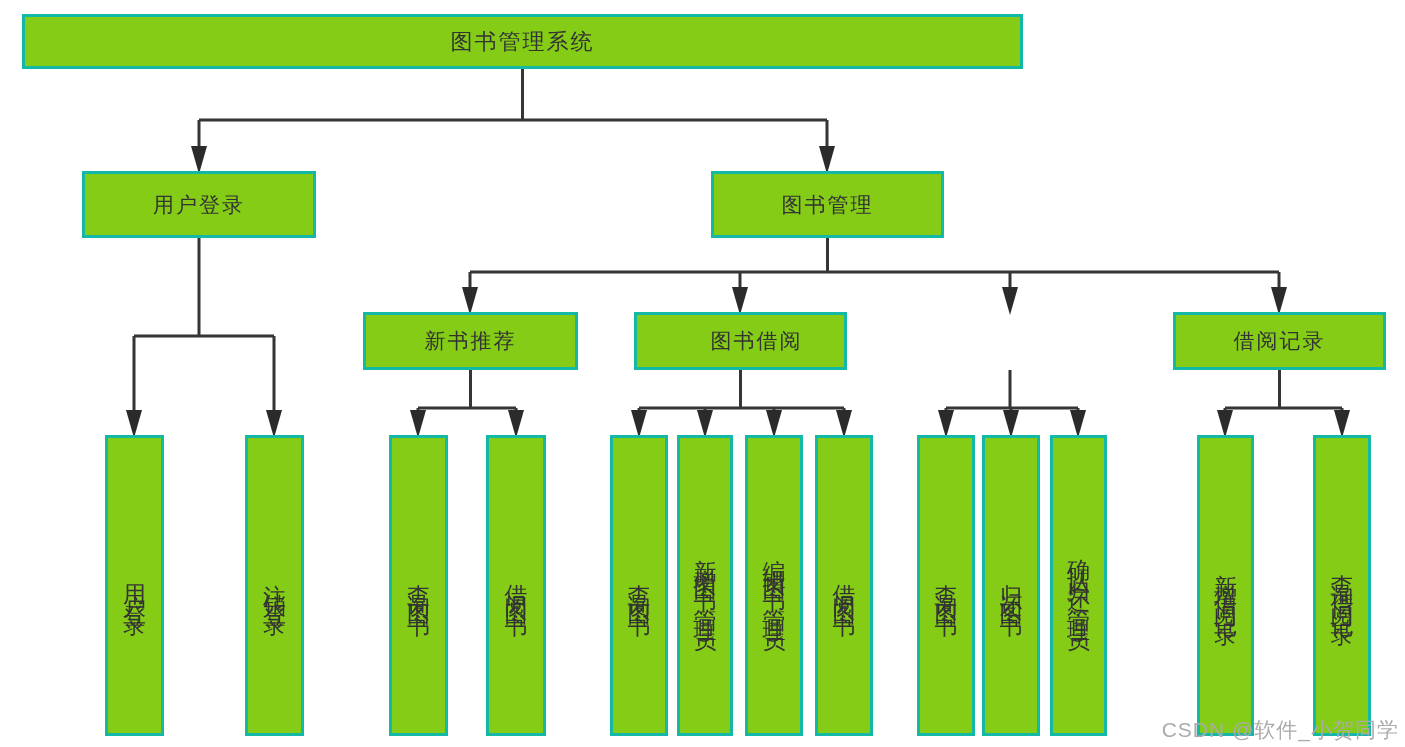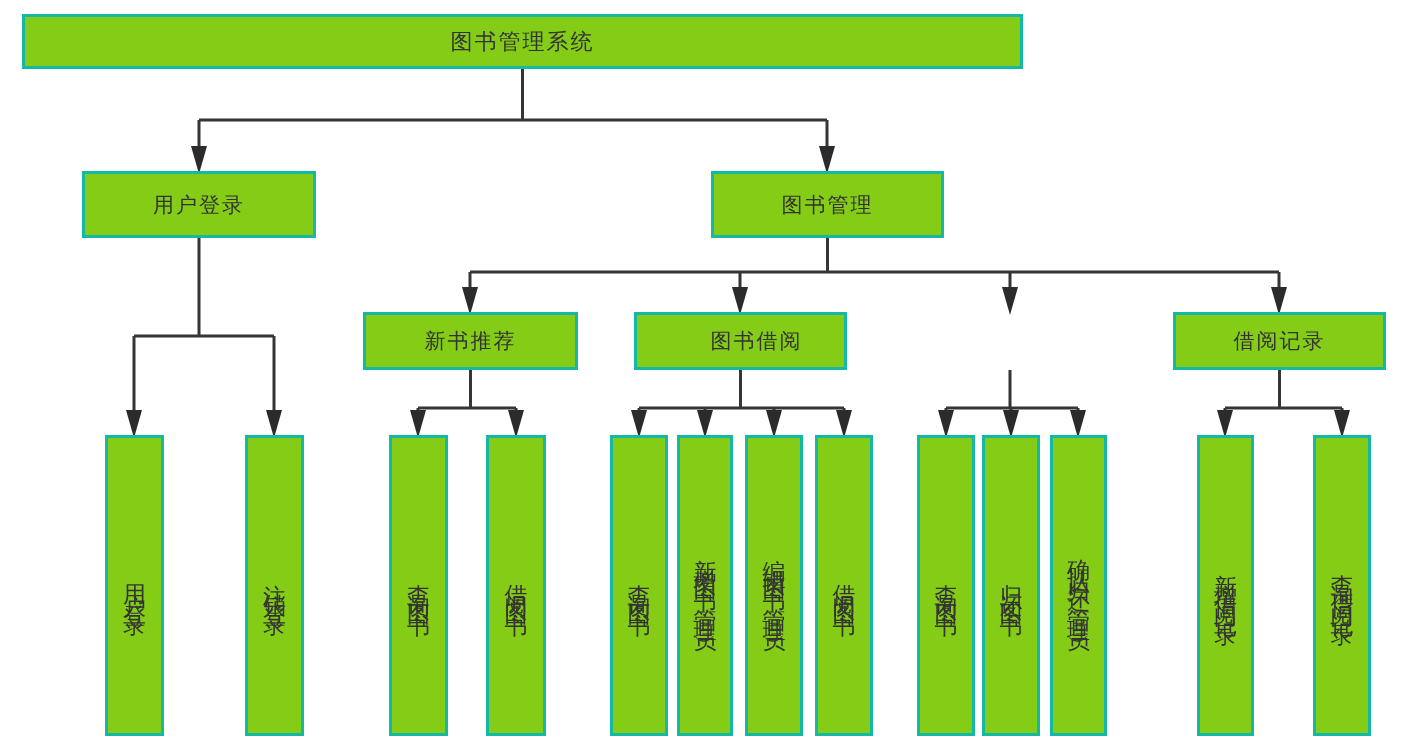--- a/index.html
+++ b/index.html
@@ -153,14 +153,15 @@
   <div class="node leaf" id="lf-edit-book">编辑图书（管理员）</div>
   <div class="node leaf" id="lf-borrow-bb">借阅图书</div>
 
   <div class="node leaf" id="lf-query-cur">查询图书</div>
   <div class="node leaf" id="lf-return">归还图书</div>
   <div class="node leaf" id="lf-confirm">确认归还（管理员）</div>
 
   <div class="node leaf" id="lf-add-record">新增借阅记录</div>
   <div class="node leaf" id="lf-query-record">查询借阅记录</div>
 
+  <div class="watermark">CSDN @软件_小贺同学</div>
 
 </div>
 
 </body></html>

